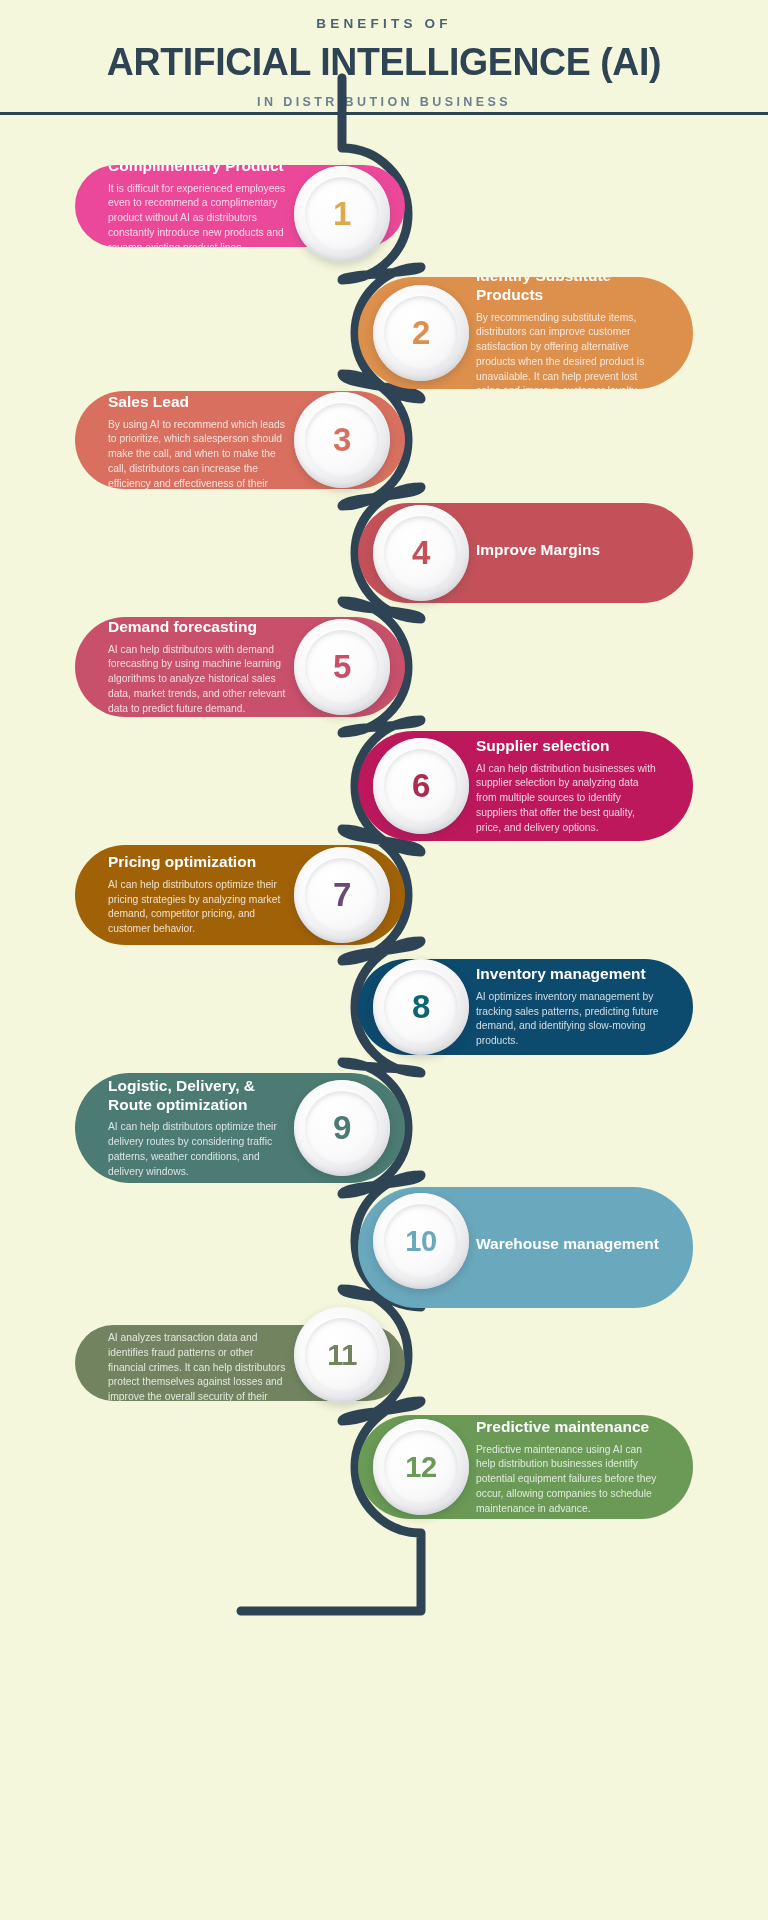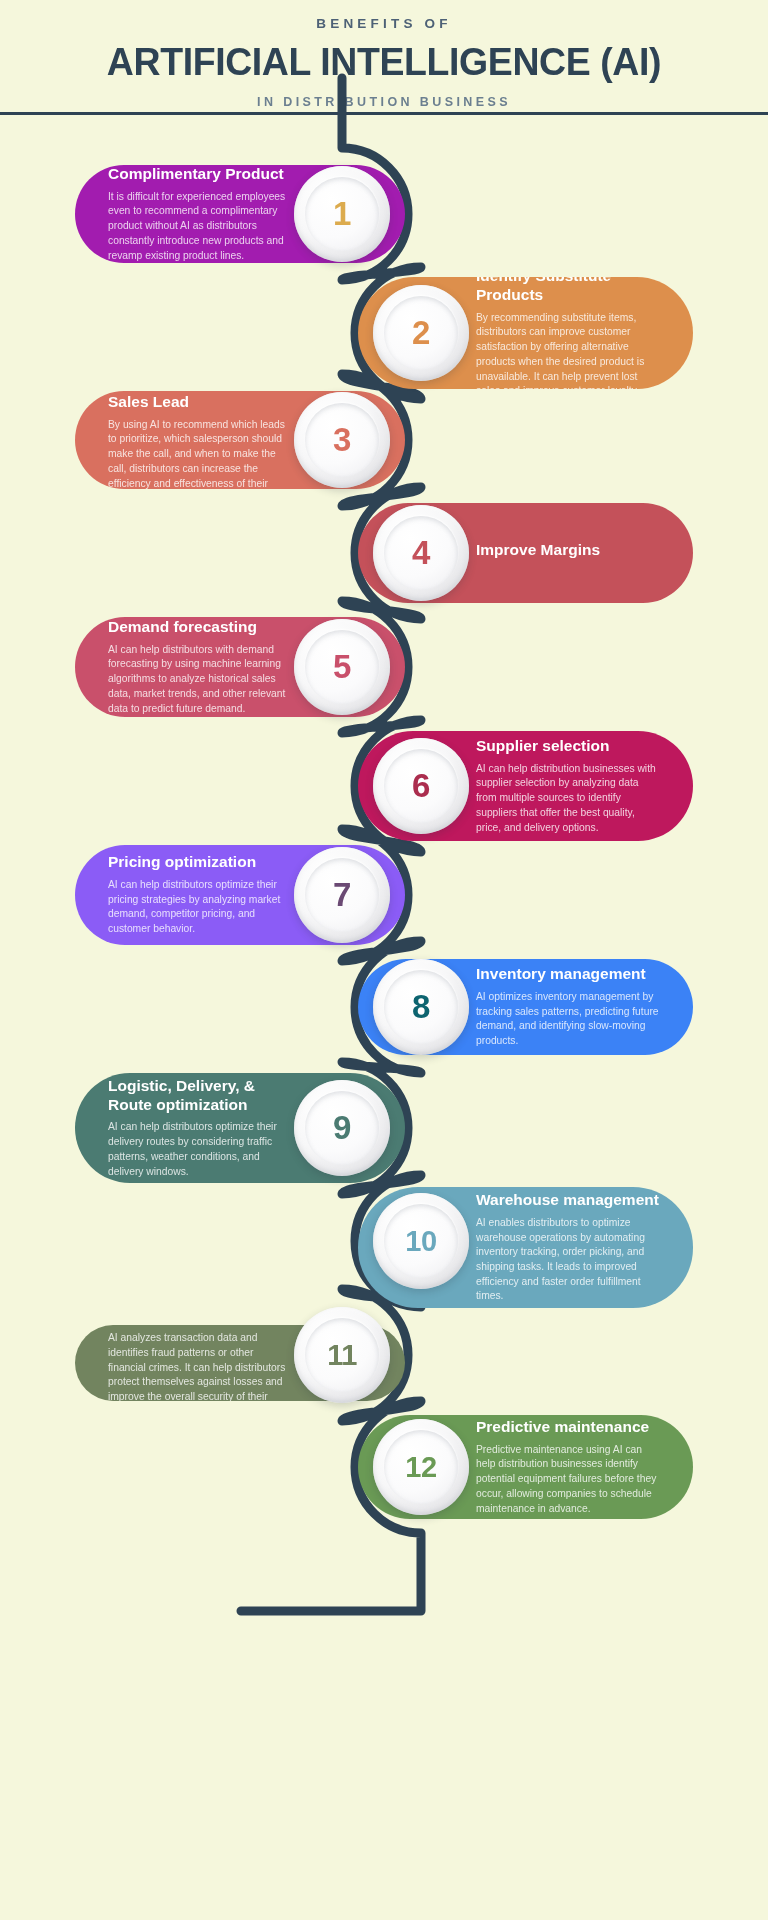--- a/index.html
+++ b/index.html
@@ -140,21 +140,21 @@
     <div class="title">ARTIFICIAL INTELLIGENCE (AI)</div>
     <div class="subkicker">IN DISTRIBUTION BUSINESS</div>
   </div>
   <div class="rule"></div>
 
   <svg id="snake" viewBox="0 0 768 1920" preserveAspectRatio="none" style="top: 0px; height: 1920px;">
       <path d="M 342 78 L 342 148 A 66 66 0 1 1 342 280 C 342 273.5, 421 273.5, 421 267 L 421 267 A 66 66 0 1 0 421 399 C 421 386.5, 342 386.5, 342 374 L 342 374 A 66 66 0 1 1 342 506 C 342 496.5, 421 496.5, 421 487 L 421 487 A 66 66 0 1 0 421 619 C 421 610, 342 610, 342 601 L 342 601 A 66 66 0 1 1 342 733 C 342 726.5, 421 726.5, 421 720 L 421 720 A 66 66 0 1 0 421 852 C 421 840.5, 342 840.5, 342 829 L 342 829 A 66 66 0 1 1 342 961 C 342 951, 421 951, 421 941 L 421 941 A 66 66 0 1 0 421 1073 C 421 1067.5, 342 1067.5, 342 1062 L 342 1062 A 66 66 0 1 1 342 1194 C 342 1184.5, 421 1184.5, 421 1175 L 421 1175 A 66 66 0 1 0 421 1307 C 421 1298, 342 1298, 342 1289 L 342 1289 A 66 66 0 1 1 342 1421 C 342 1411, 421 1411, 421 1401 L 421 1401 A 66 66 0 1 0 421 1533 L 421 1611 L 241 1611" fill="none" stroke="#2e4354" stroke-width="9" stroke-linecap="round" stroke-linejoin="round"></path>
     </svg>
 
   <div id="cards">
-      <div class="card left" style="top: 165px; height: 98px; width: 330px; background: #a21caf;">
+      <div class="card left" style="top: 165px; height: 82px; width: 330px; background: #ec4899;">
         <div class="card-inner">
           <div class="card-title">Complimentary Product</div>
           <div class="card-body">It is difficult for experienced employees even to recommend a complimentary product without AI as distributors constantly introduce new products and revamp existing product lines.</div>
         </div>
       </div>
       <div class="medallion" style="left: 294px; top: 166px;">
         <span style="color: rgb(220, 171, 78);">1</span>
       </div>
       <div class="card right" style="top: 277px; height: 112px; width: 335px; background: rgb(221, 143, 76);">
         <div class="card-inner">
@@ -193,51 +193,50 @@
       </div>
       <div class="card right" style="top: 731px; height: 110px; width: 335px; background: #be185d;">
         <div class="card-inner">
           <div class="card-title">Supplier selection</div>
           <div class="card-body">AI can help distribution businesses with supplier selection by analyzing data from multiple sources to identify suppliers that offer the best quality, price, and delivery options.</div>
         </div>
       </div>
       <div class="medallion" style="left: 373px; top: 738px;">
         <span style="color: rgb(171, 45, 78);">6</span>
       </div>
-      <div class="card left" style="top: 845px; height: 100px; width: 330px; background: #8b5cf6;">
+      <div class="card left" style="top: 845px; height: 100px; width: 330px; background: #a16207;">
         <div class="card-inner">
           <div class="card-title">Pricing optimization</div>
           <div class="card-body">AI can help distributors optimize their pricing strategies by analyzing market demand, competitor pricing, and customer behavior.</div>
         </div>
       </div>
       <div class="medallion" style="left: 294px; top: 847px;">
         <span style="color: rgb(107, 74, 116);">7</span>
       </div>
-      <div class="card right" style="top: 959px; height: 96px; width: 335px; background: #3b82f6;">
+      <div class="card right" style="top: 959px; height: 96px; width: 335px; background: #0c4a6e;">
         <div class="card-inner">
           <div class="card-title">Inventory management</div>
           <div class="card-body">AI optimizes inventory management by tracking sales patterns, predicting future demand, and identifying slow-moving products.</div>
         </div>
       </div>
       <div class="medallion" style="left: 373px; top: 959px;">
         <span style="color: rgb(13, 100, 112);">8</span>
       </div>
       <div class="card left" style="top: 1073px; height: 110px; width: 330px; background: rgb(75, 123, 114);">
         <div class="card-inner">
           <div class="card-title">Logistic, Delivery, &amp; Route optimization</div>
           <div class="card-body">AI can help distributors optimize their delivery routes by considering traffic patterns, weather conditions, and delivery windows.</div>
         </div>
       </div>
       <div class="medallion" style="left: 294px; top: 1080px;">
         <span style="color: rgb(75, 123, 114);">9</span>
       </div>
       <div class="card right" style="top: 1187px; height: 121px; width: 335px; background: rgb(106, 168, 189);">
         <div class="card-inner">
           <div class="card-title">Warehouse management</div>
-          <div class="card-body">AI enables distributors to optimize warehouse operations by automating inventory tracking, order picking, and shipping tasks. It leads to improved efficiency and faster order fulfillment times.</div>
         </div>
       </div>
       <div class="medallion two-digit" style="left: 373px; top: 1193px;">
         <span style="color: rgb(106, 168, 189);">10</span>
       </div>
       <div class="card left" style="top: 1325px; height: 76px; width: 330px; background: rgb(114, 132, 95);">
         <div class="card-inner">
           <div class="card-title">Fraud detection</div>
           <div class="card-body">AI analyzes transaction data and identifies fraud patterns or other financial crimes. It can help distributors protect themselves against losses and improve the overall security of their operations.</div>
         </div>

